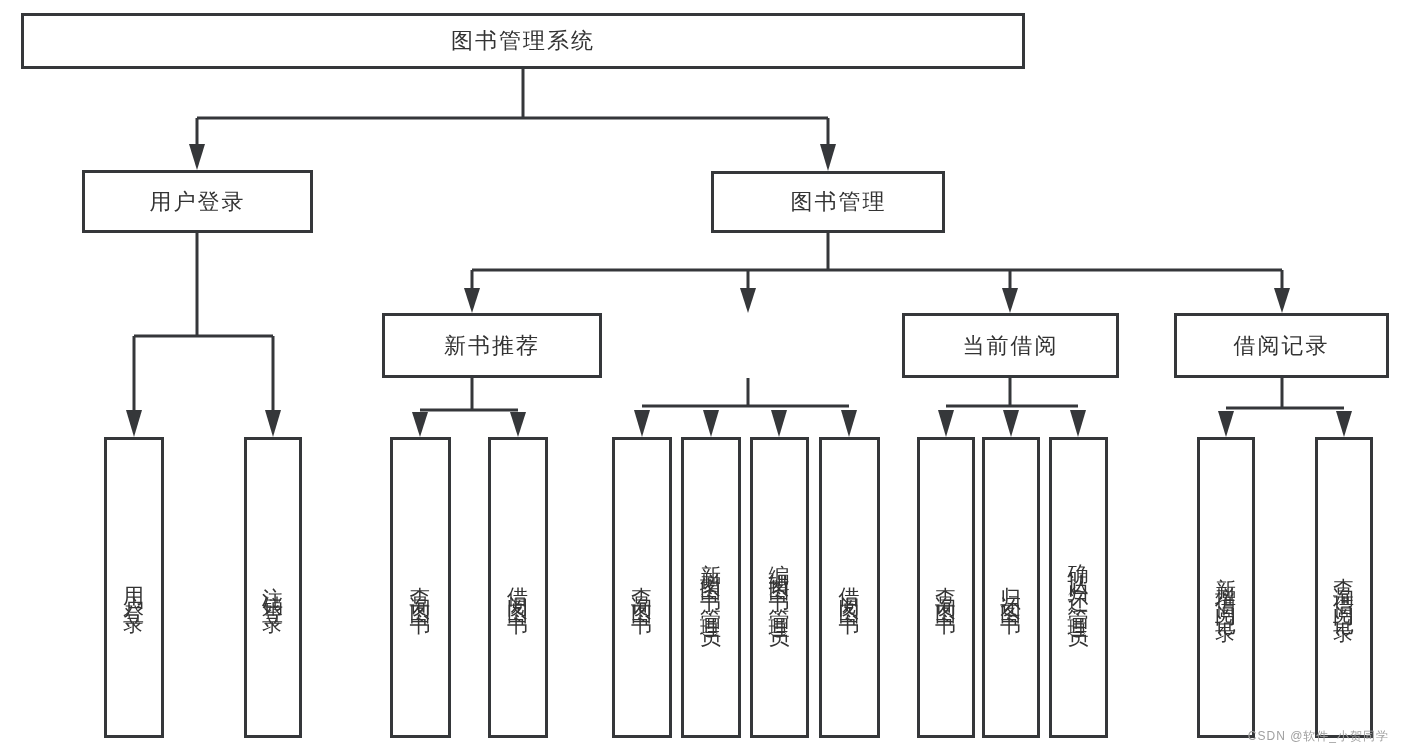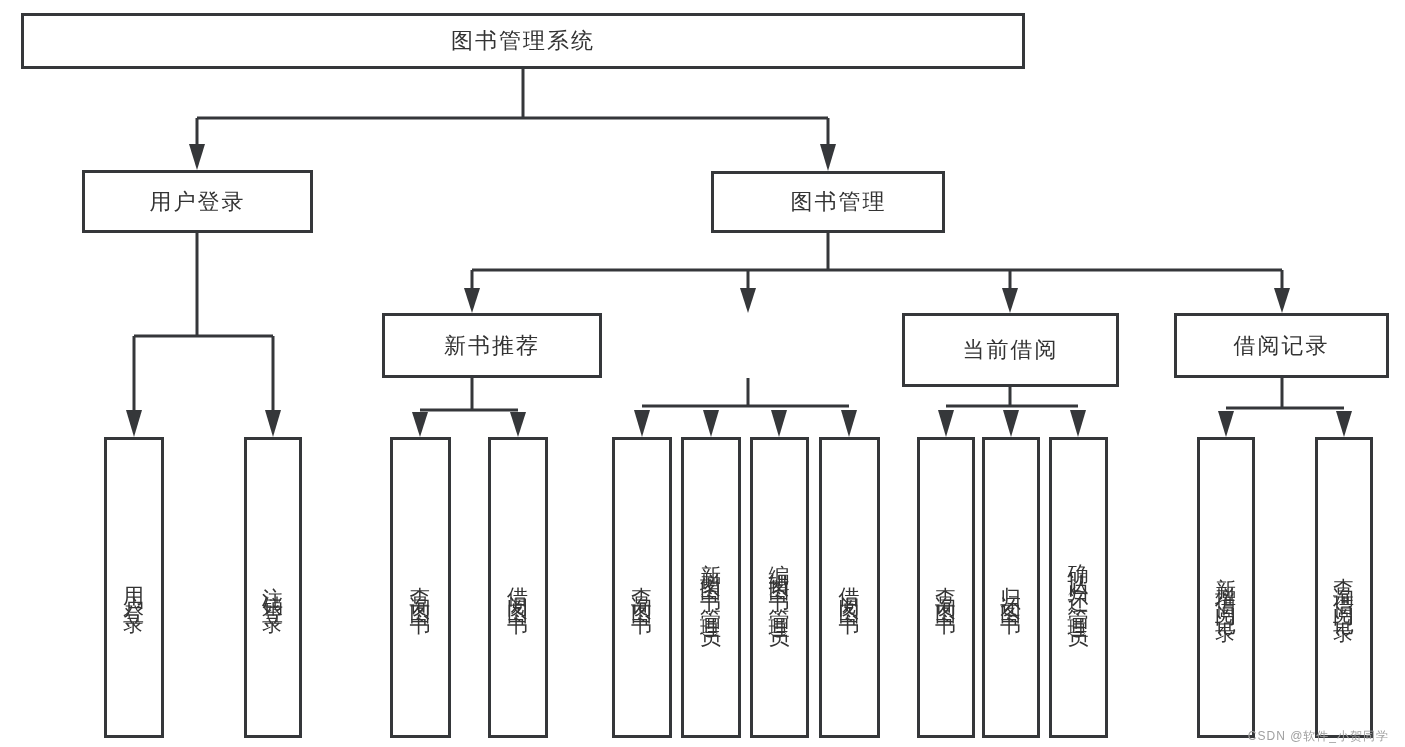--- a/index.html
+++ b/index.html
@@ -129,21 +129,21 @@
       </g>
     </g>
   </svg>
 
   <div class="node h" style="left:21px; top:13px; width:1004px; height:56px;">图书管理系统</div>
 
   <div class="node h" style="left:82px; top:170px; width:231px; height:63px;">用户登录</div>
   <div class="node h" style="left:711px; top:171px; width:234px; height:62px;padding-left:21px;">图书管理</div>
 
   <div class="node h" style="left:362px; top:313px; width:220px; height:65px;margin-left:20px;">新书推荐</div>
-  <div class="node h" style="left:902px; top:313px; width:217px; height:74px;">当前借阅</div>
+  <div class="node h" style="left:902px; top:313px; width:217px; height:65px;">当前借阅</div>
   <div class="node h" style="left:1174px; top:313px; width:215px; height:65px;">借阅记录</div>
 
   <div class="node leaf" style="left:104px; width:60px;">用户登录</div>
   <div class="node leaf" style="left:244px; width:58px;">注销登录</div>
 
   <div class="node leaf" style="left:390px; width:61px;">查询图书</div>
   <div class="node leaf" style="left:488px; width:60px;">借阅图书</div>
 
   <div class="node leaf" style="left:612px; width:60px;">查询图书</div>
   <div class="node leaf" style="left:681px; width:60px;">新增图书（管理员）</div>

